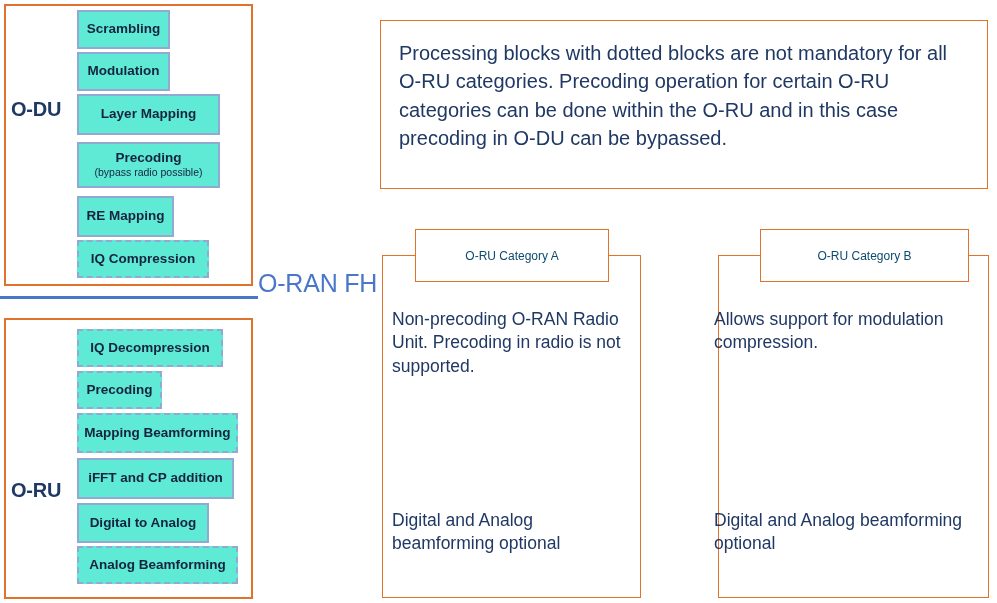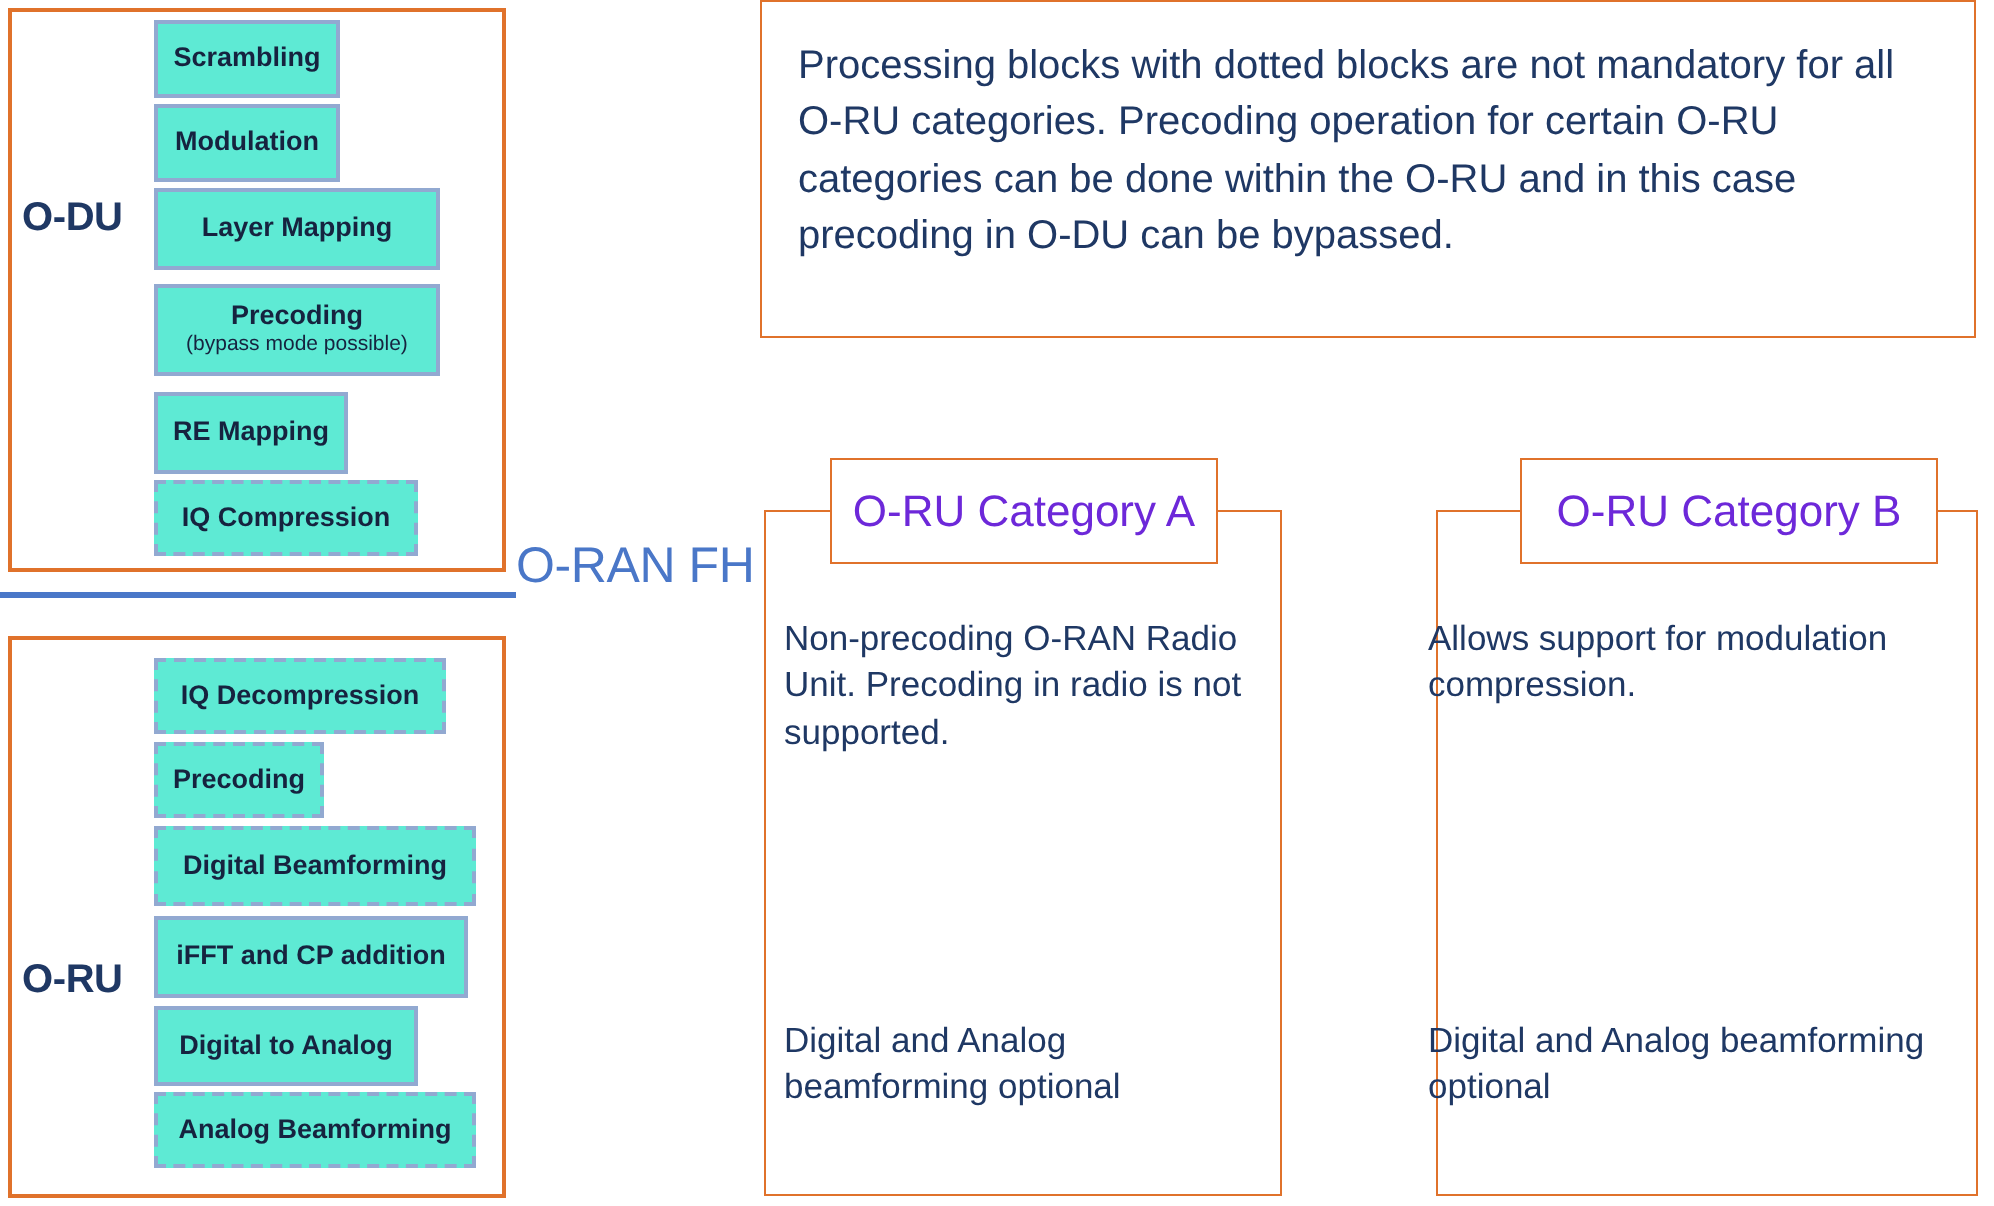--- a/index.html
+++ b/index.html
@@ -78,21 +78,21 @@
     font-size: 25px;
     color: #4A77C8;
     white-space: nowrap;
     letter-spacing: -0.2px;
   }
 
   
   #note-box {
     position: absolute;
     left: 380px;
-    top: 0;
+    top: 20px;
     width: 608px;
     height: 169px;
     box-sizing: border-box;
     border: 1.5px solid #E0722B;
     background: #ffffff;
     padding: 18px 28px 0 18px;
   }
   #note-text {
     font-size: 20px;
     line-height: 1.42;
@@ -111,22 +111,22 @@
   #cat-b-panel { left: 718px; top: 255px; width: 271px; height: 343px; }
 
   .cat-header {
     position: absolute;
     box-sizing: border-box;
     border: 1.5px solid #E0722B;
     background: #ffffff;
     display: flex;
     align-items: center;
     justify-content: center;
-    font-size: 22px;
-    color: #6d28d9;
+    font-size: 12px;
+    color: #0c4a6e;
     white-space: nowrap;
   }
   #cat-a-header { left: 415px; top: 229px; width: 194px; height: 53px; }
   #cat-b-header { left: 760px; top: 229px; width: 209px; height: 53px; }
 
   .cat-body {
     position: absolute;
     font-size: 17.5px;
     line-height: 1.33;
     color: #1F3864;
@@ -161,21 +161,21 @@
 <div class="pblock" style="left:77px; top:52px; width:93px; height:39px;">
   <span>Modulation</span>
 </div>
 
 <div class="pblock" style="left:77px; top:94px; width:143px; height:41px;">
   <span>Layer Mapping</span>
 </div>
 
 <div class="pblock" style="left:77px; top:142px; width:143px; height:46px;">
   <span>Precoding</span>
-  <span class="sub">(bypass mode possible)</span>
+  <span class="sub">(bypass radio possible)</span>
 </div>
 
 <div class="pblock" style="left:77px; top:196px; width:97px; height:41px;">
   <span>RE Mapping</span>
 </div>
 
 <div class="pblock dotted" style="left:77px; top:240px; width:132px; height:38px;">
   <span>IQ Compression</span>
 </div>
 
@@ -187,21 +187,21 @@
 
 <div class="pblock dotted" style="left:77px; top:329px; width:146px; height:38px;">
   <span>IQ Decompression</span>
 </div>
 
 <div class="pblock dotted" style="left:77px; top:371px; width:85px; height:38px;">
   <span>Precoding</span>
 </div>
 
 <div class="pblock dotted" style="left:77px; top:413px; width:161px; height:40px;">
-  <span>Digital Beamforming</span>
+  <span>Mapping Beamforming</span>
 </div>
 
 <div class="pblock" style="left:77px; top:458px; width:157px; height:41px;">
   <span>iFFT and CP addition</span>
 </div>
 
 <div class="pblock" style="left:77px; top:503px; width:132px; height:40px;">
   <span>Digital to Analog</span>
 </div>
 

